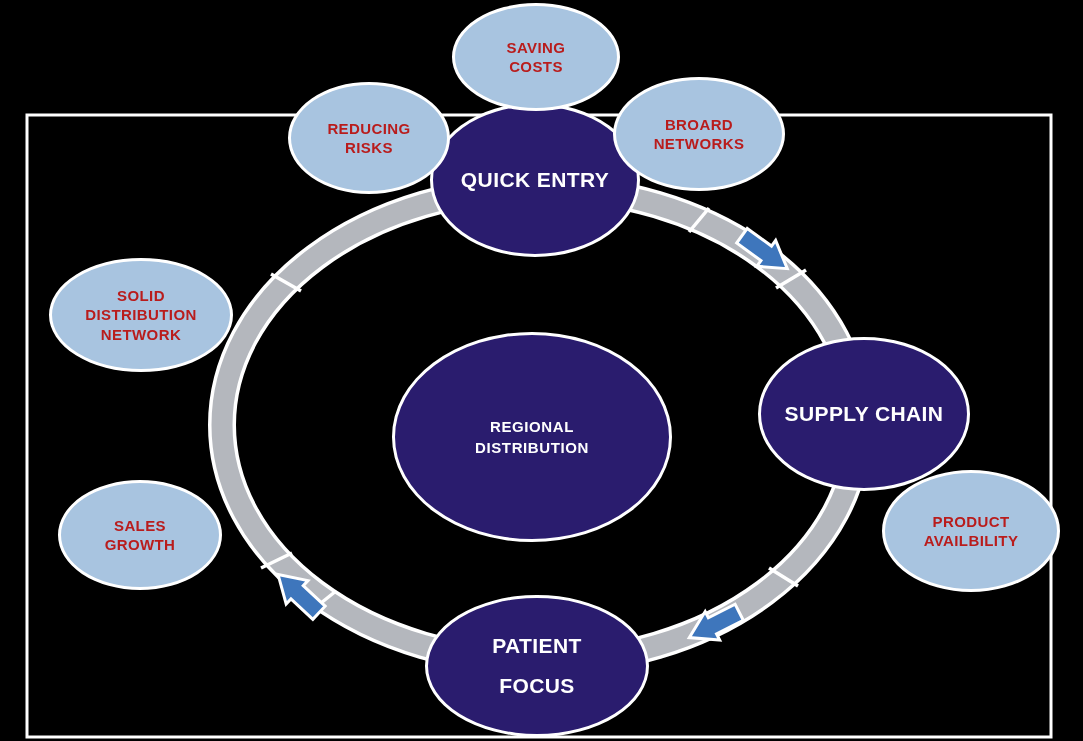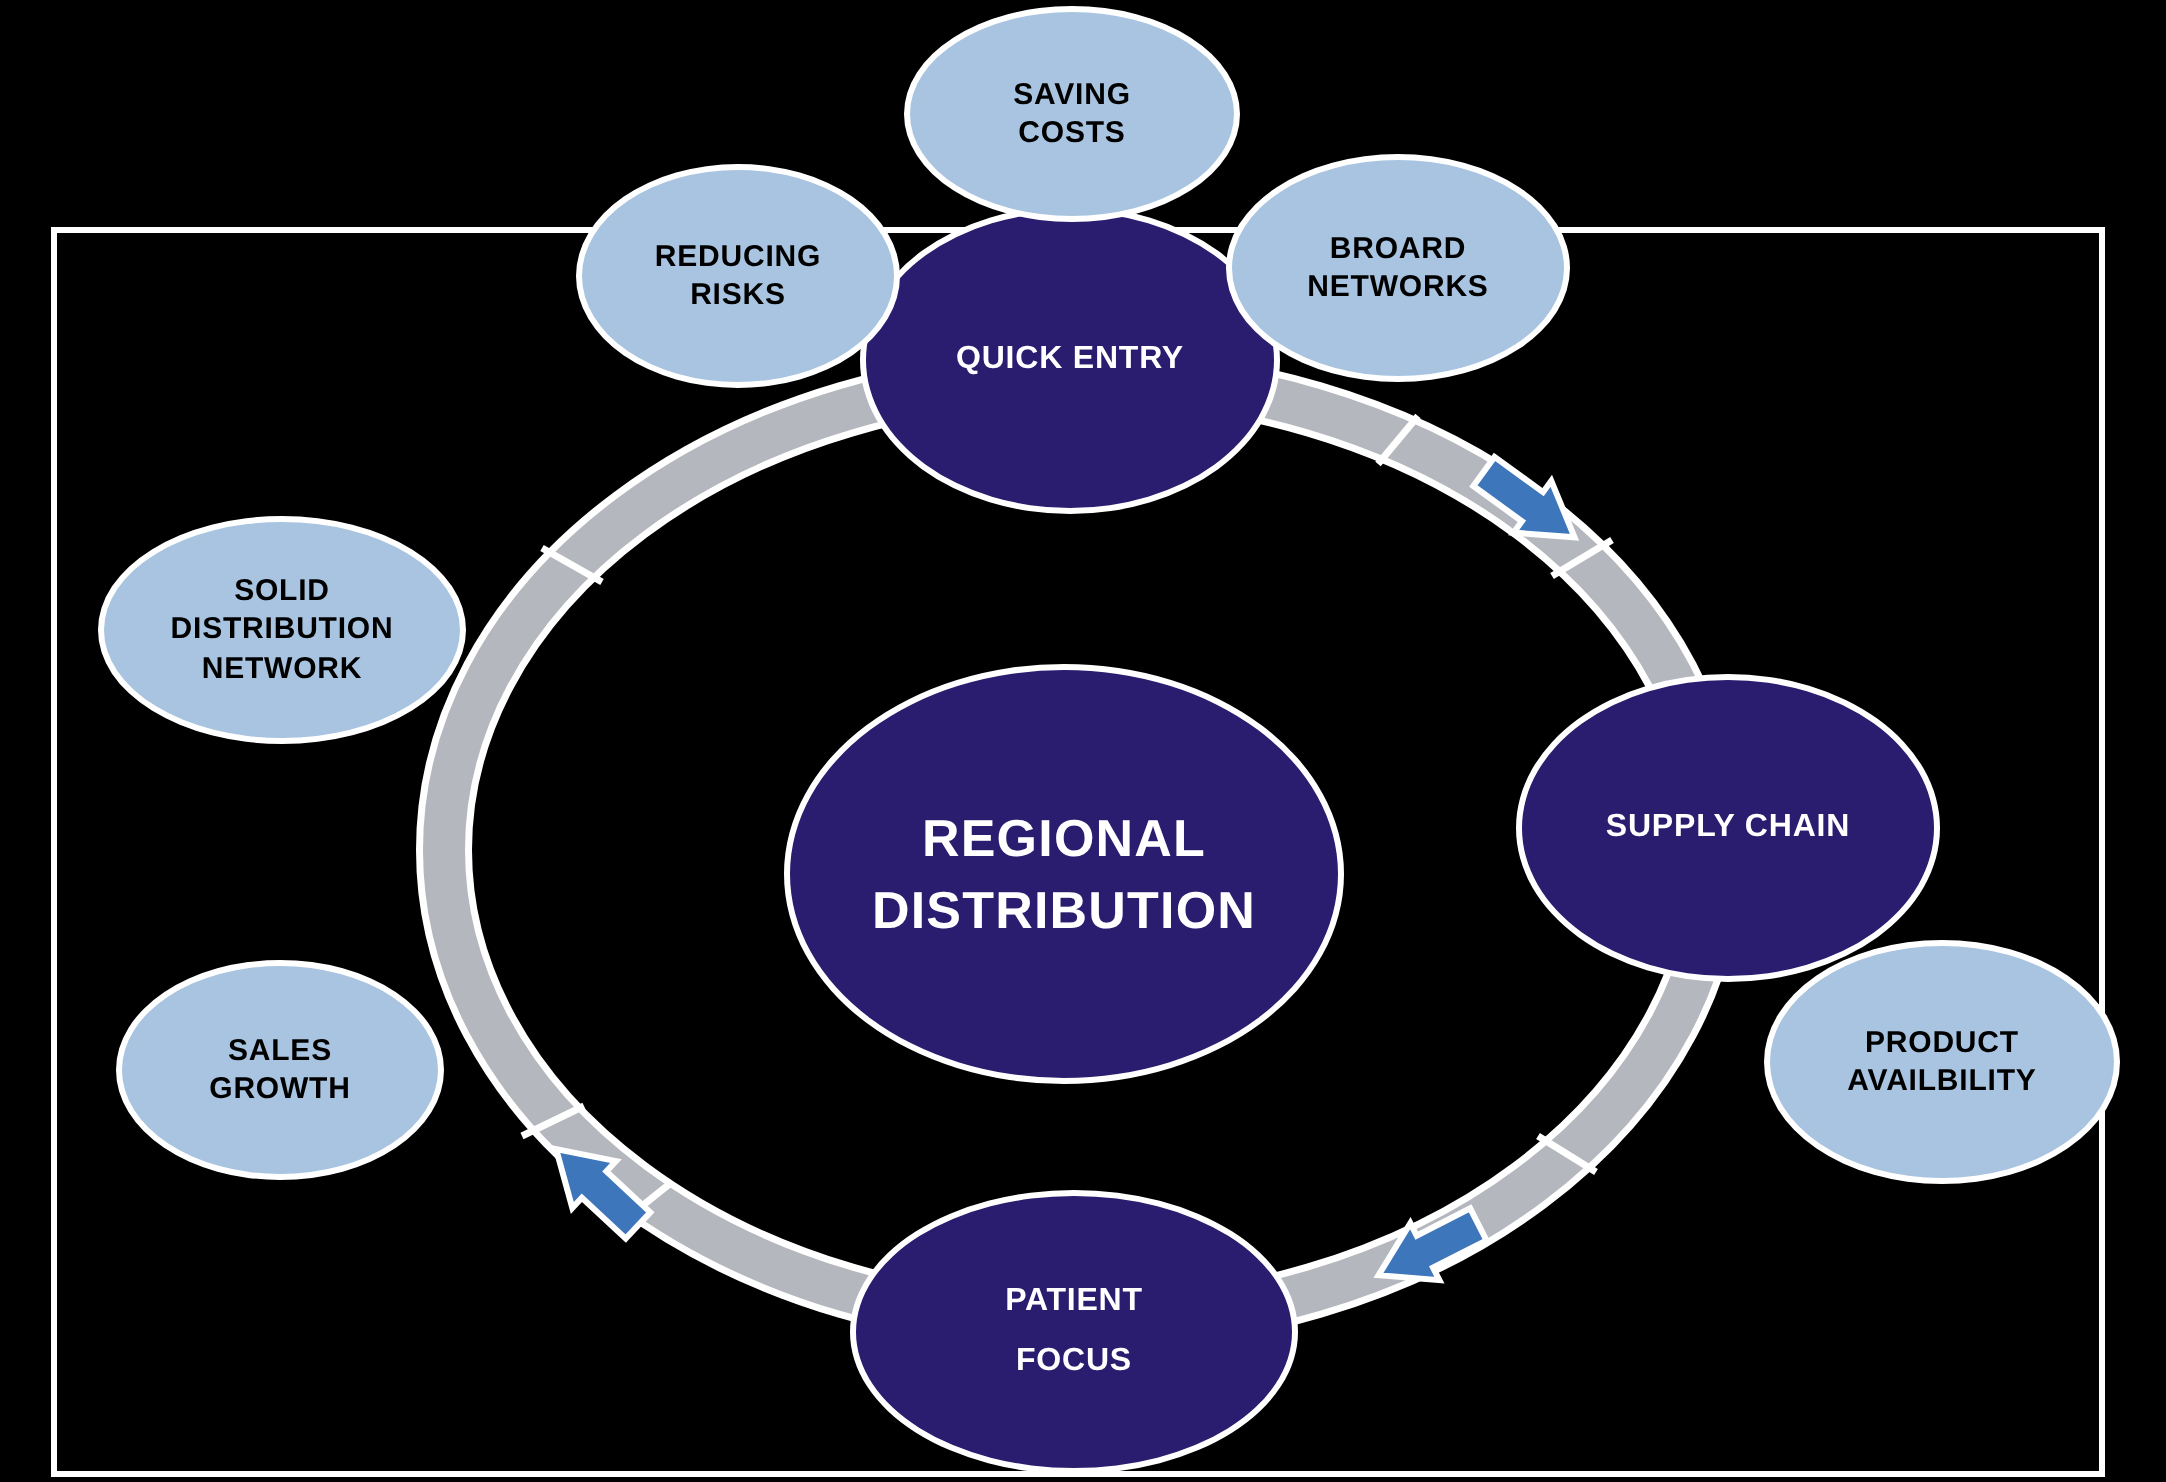--- a/index.html
+++ b/index.html
@@ -16,23 +16,23 @@
     z-index:2;
     border-radius:50%;
     border:3px solid #fff;
     box-sizing:border-box;
     display:flex; align-items:center; justify-content:center;
     text-align:center;
     font-weight:700;
     letter-spacing:0.4px;
   }
   .node .lbl { white-space:pre-line; }
-  .dark  { background:#2A1C6E; color:#ffffff; font-size:16px; line-height:1.3; }
-  .light { background:#A8C4E0; color:#000000; font-size:15px; line-height:1.3; }
-  .center-node { font-size:26px; line-height:1.4; letter-spacing:0.6px; }
+  .dark  { background:#2A1C6E; color:#ffffff; font-size:21px; line-height:1.3; }
+  .light { background:#A8C4E0; color:#b91c1c; font-size:15px; line-height:1.3; }
+  .center-node { font-size:15px; line-height:1.4; letter-spacing:0.6px; }
   .patient { line-height:1.9; }
 </style>
 </head>
 <body>
 
 <div id="canvas">
 
   <svg id="ring-layer" width="1083" height="741" viewBox="0 0 1083 741">
 
     <rect x="27" y="115" width="1024" height="622" fill="none" stroke="#ffffff" stroke-width="3"></rect>

